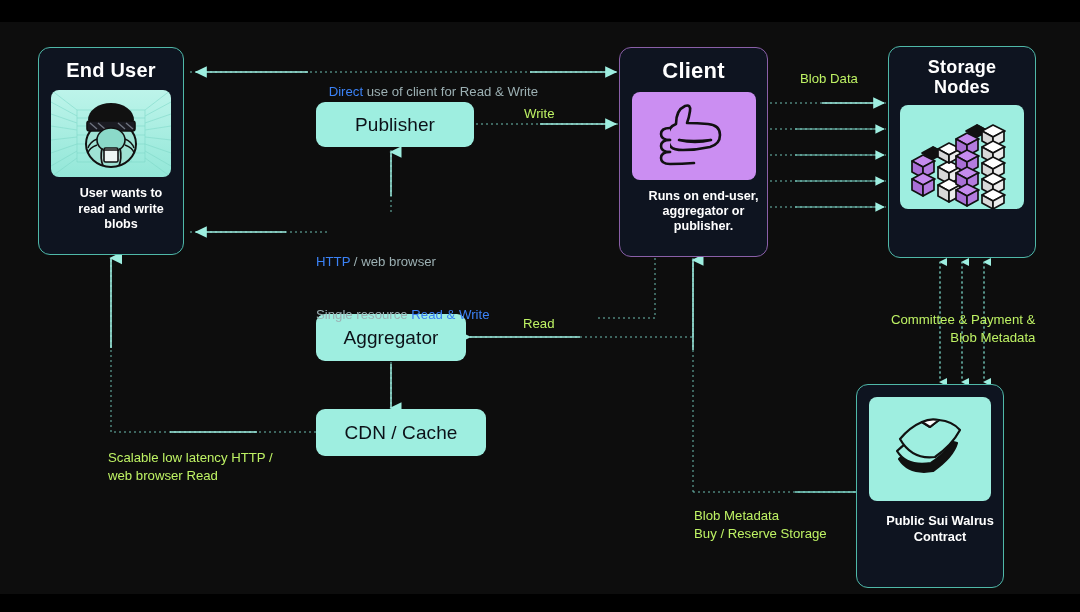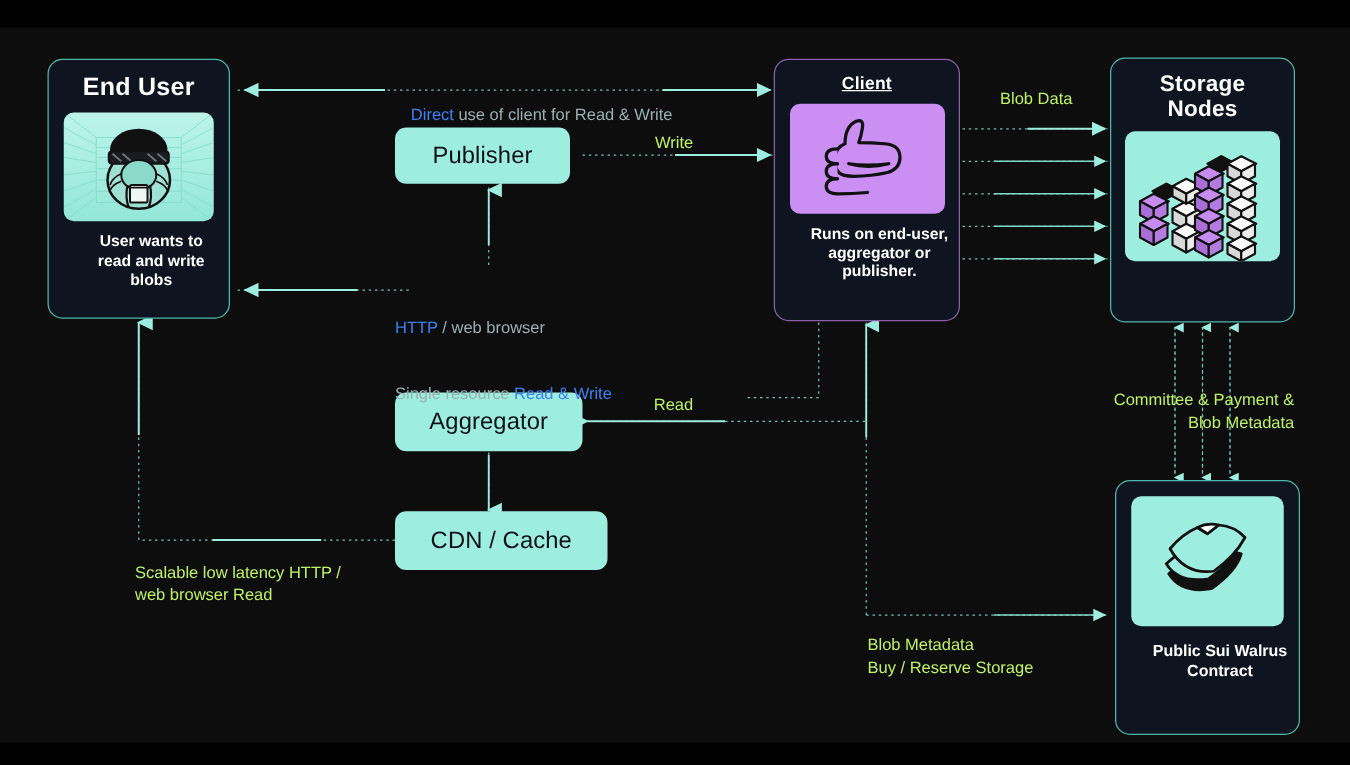--- a/index.html
+++ b/index.html
@@ -141,21 +141,21 @@
           <path d="M69,58 q2,10 -1,18" stroke="#111" stroke-width="1.8" fill="#f6fbfa"></path>
         </g>
       </svg>
     </div>
     <div class="card-cap" style="margin-top:9px;font-size:12.6px;white-space:pre-line;">User wants to
 read and write
 blobs</div>
   </div>
 
   <div class="card purple" style="left:619px;top:47px;width:149px;height:210px;">
-    <div class="card-title" style="margin-top:11px;font-size:14px;text-decoration:underline;">Client</div>
+    <div class="card-title" style="margin-top:11px;font-size:22px;">Client</div>
     <div class="thumb" style="margin:8px auto 0;width:124px;height:88px;background:#cb8ef2;">
       <svg width="124" height="88" viewBox="0 0 124 88">
         <g fill="#cb8ef2" stroke="#111" stroke-width="2.6" stroke-linejoin="round" stroke-linecap="round">
           <path d="M44,32 q0,-14 9,-18 q6,-2 5,5 q-1,7 -3,12 q10,0 21,1 q12,1 12,11 q0,9 -10,12 q-13,3 -27,3 q-9,0 -12,-3 q-3,-3 -3,-11 q0,-9 8,-12z"></path>
           <path d="M38,36 q-9,0 -9,6 q0,6 9,6"></path>
           <path d="M38,48 q-9,0 -9,6 q0,6 9,6"></path>
           <path d="M38,60 q-9,0 -9,6 q0,6 9,6 q12,0 24,-1"></path>
           <path d="M47,48 q14,2 32,0 q-16,4 -32,0z" fill="#111"></path>
         </g>
       </svg>
@@ -245,36 +245,36 @@
           <g fill="#fff">
               <path d="M82,90 l11,-6 l12,6 l-12,6z"></path>
               <path d="M82,90 l11,6 v8 l-11,-6z" fill="#d8d8d8"></path>
               <path d="M104,90 l-11,6 v8 l11,-6z" fill="#ececec"></path>
             </g>
         </g>
       </svg>
     </div>
   </div>
 
-  <div class="card teal" style="left:892px;top:384px;width:148px;height:204px;">
+  <div class="card teal" style="left:856px;top:384px;width:148px;height:204px;">
     <div class="thumb" style="margin:12px auto 0;width:122px;height:104px;background:#9eeee0;">
       <svg width="122" height="104" viewBox="0 0 122 104">
         <g stroke="#111" stroke-width="2.2" stroke-linejoin="round">
           <path d="M30,62 q28,-26 58,-16 q-4,14 -24,28 q-24,4 -34,-12z" fill="#111"></path>
           <path d="M28,54 q28,-26 58,-16 q-4,14 -24,28 q-24,4 -34,-12z" fill="#9eeee0"></path>
           <path d="M31,42 q10,-12 22,-17 l8,5 l9,-7 q13,1 21,10 q-8,15 -25,27 q-23,3 -35,-18z" fill="#9eeee0"></path>
           <path d="M53,25 l8,5 l9,-7 q-9,-2 -17,2z" fill="#fff"></path>
         </g>
       </svg>
     </div>
     <div class="card-cap" style="margin-top:12px;font-size:12.8px;white-space:pre-line;">Public Sui Walrus
 Contract</div>
   </div>
 
-  <div class="pill" style="left:316px;top:102px;width:140px;height:45px;">
+  <div class="pill" style="left:316px;top:102px;width:158px;height:45px;">
     <span>Publisher</span>
   </div>
   <div class="pill" style="left:316px;top:314px;width:150px;height:47px;">
     <span>Aggregator</span>
   </div>
   <div class="pill" style="left:316px;top:409px;width:170px;height:47px;">
     <span>CDN / Cache</span>
   </div>
 
   <div class="lbl" style="left:314px;top:65px;">

